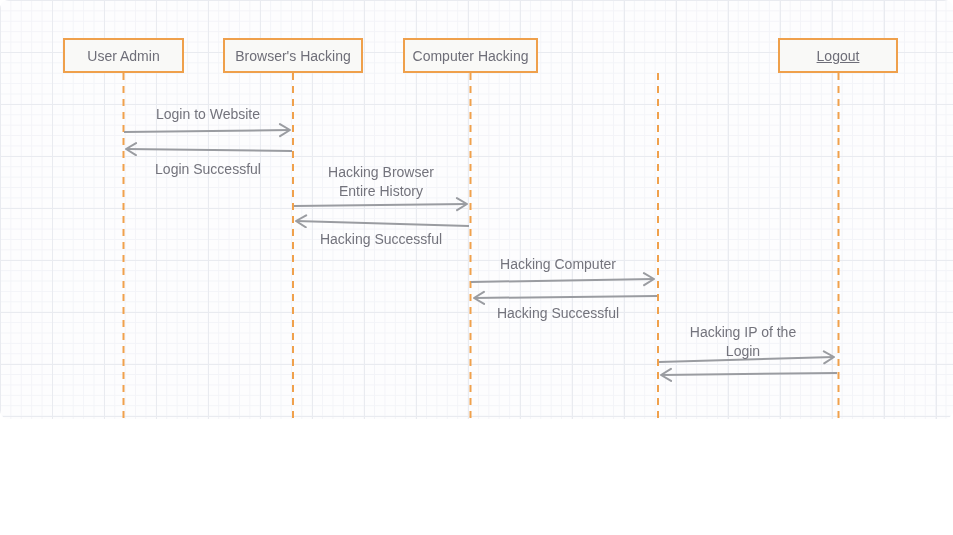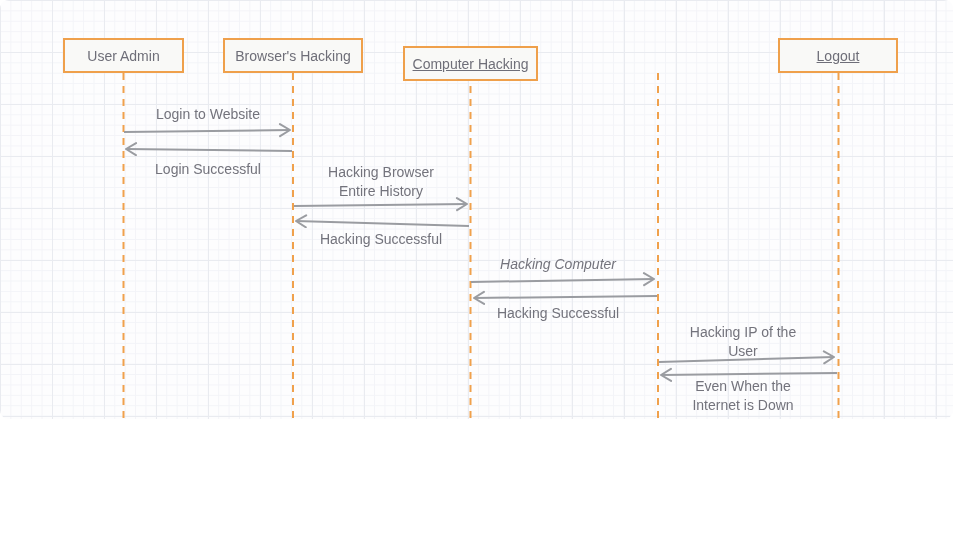--- a/index.html
+++ b/index.html
@@ -99,38 +99,36 @@
       <line x1="837" y1="373" x2="661" y2="375" marker-end="url(#arrowhead)"></line>
     </g>
   </svg>
 
   <div class="actor-box" style="left:63px;top:38px;width:121px;">
     <span>User Admin</span>
   </div>
   <div class="actor-box" style="left:223px;top:38px;width:140px;justify-content:center;">
     <span>Browser's Hacking</span>
   </div>
-  <div class="actor-box" style="left:403px;top:46px;width:135px;text-decoration:underline;">
+  <div class="actor-box" style="left:403px;top:38px;width:135px;">
     <span>Computer Hacking</span>
   </div>
   <div class="actor-box" style="left:778px;top:38px;width:120px;text-decoration:underline;">
     <span>Logout</span>
   </div>
 
   <div class="msg-label" style="left:98px;top:105px;">Login to Website</div>
   <div class="msg-label" style="left:98px;top:160px;">Login Successful</div>
   <div class="msg-label" style="left:271px;top:163px;">Hacking Browser
 Entire History</div>
   <div class="msg-label" style="left:271px;top:230px;">Hacking Successful</div>
-  <div class="msg-label" style="left:448px;top:255px;font-style:italic;">Hacking Computer</div>
+  <div class="msg-label" style="left:448px;top:255px;">Hacking Computer</div>
   <div class="msg-label" style="left:448px;top:304px;">Hacking Successful</div>
   <div class="msg-label" style="left:633px;top:323px;">Hacking IP of the
-User</div>
-  <div class="msg-label" style="left:633px;top:377px;">Even When the
-Internet is Down</div>
+Login</div>
 
   <div class="watermark">
     <div class="brand">Wikitechy</div>
     <div class="suffix-row">
       <span class="swoosh"></span>
       <span class="suffix">.com</span>
     </div>
   </div>
 
 </div>

